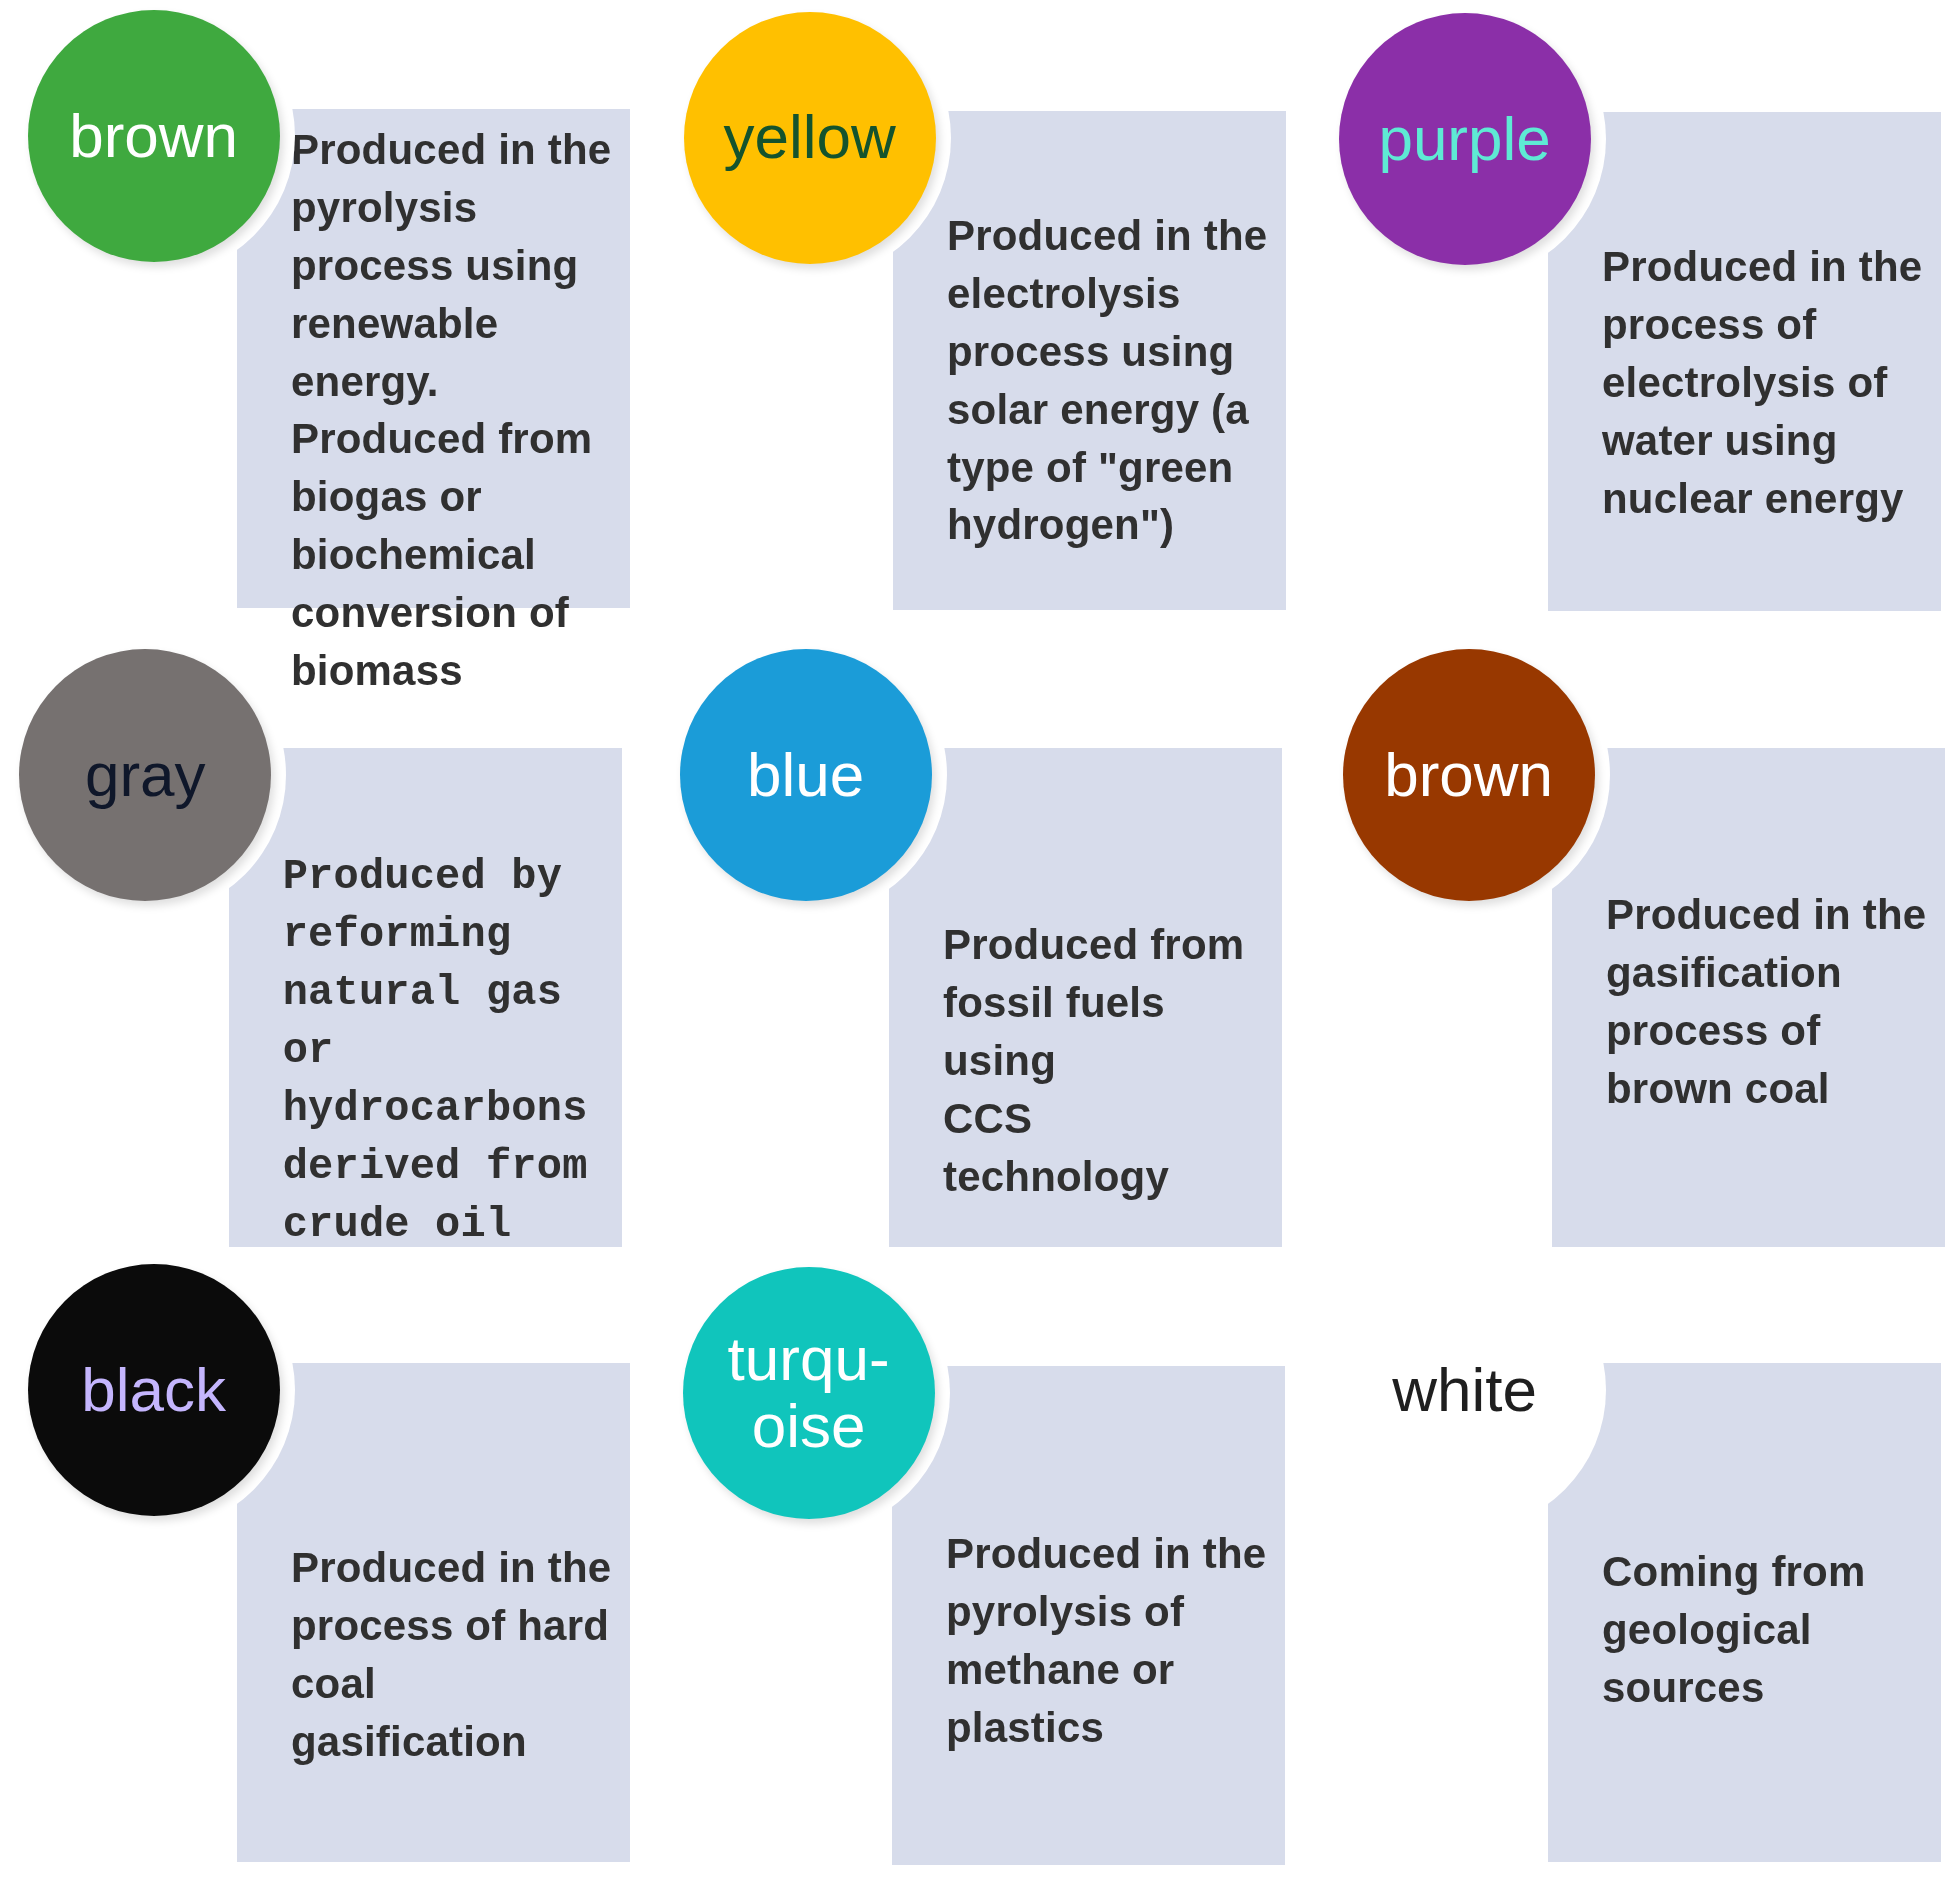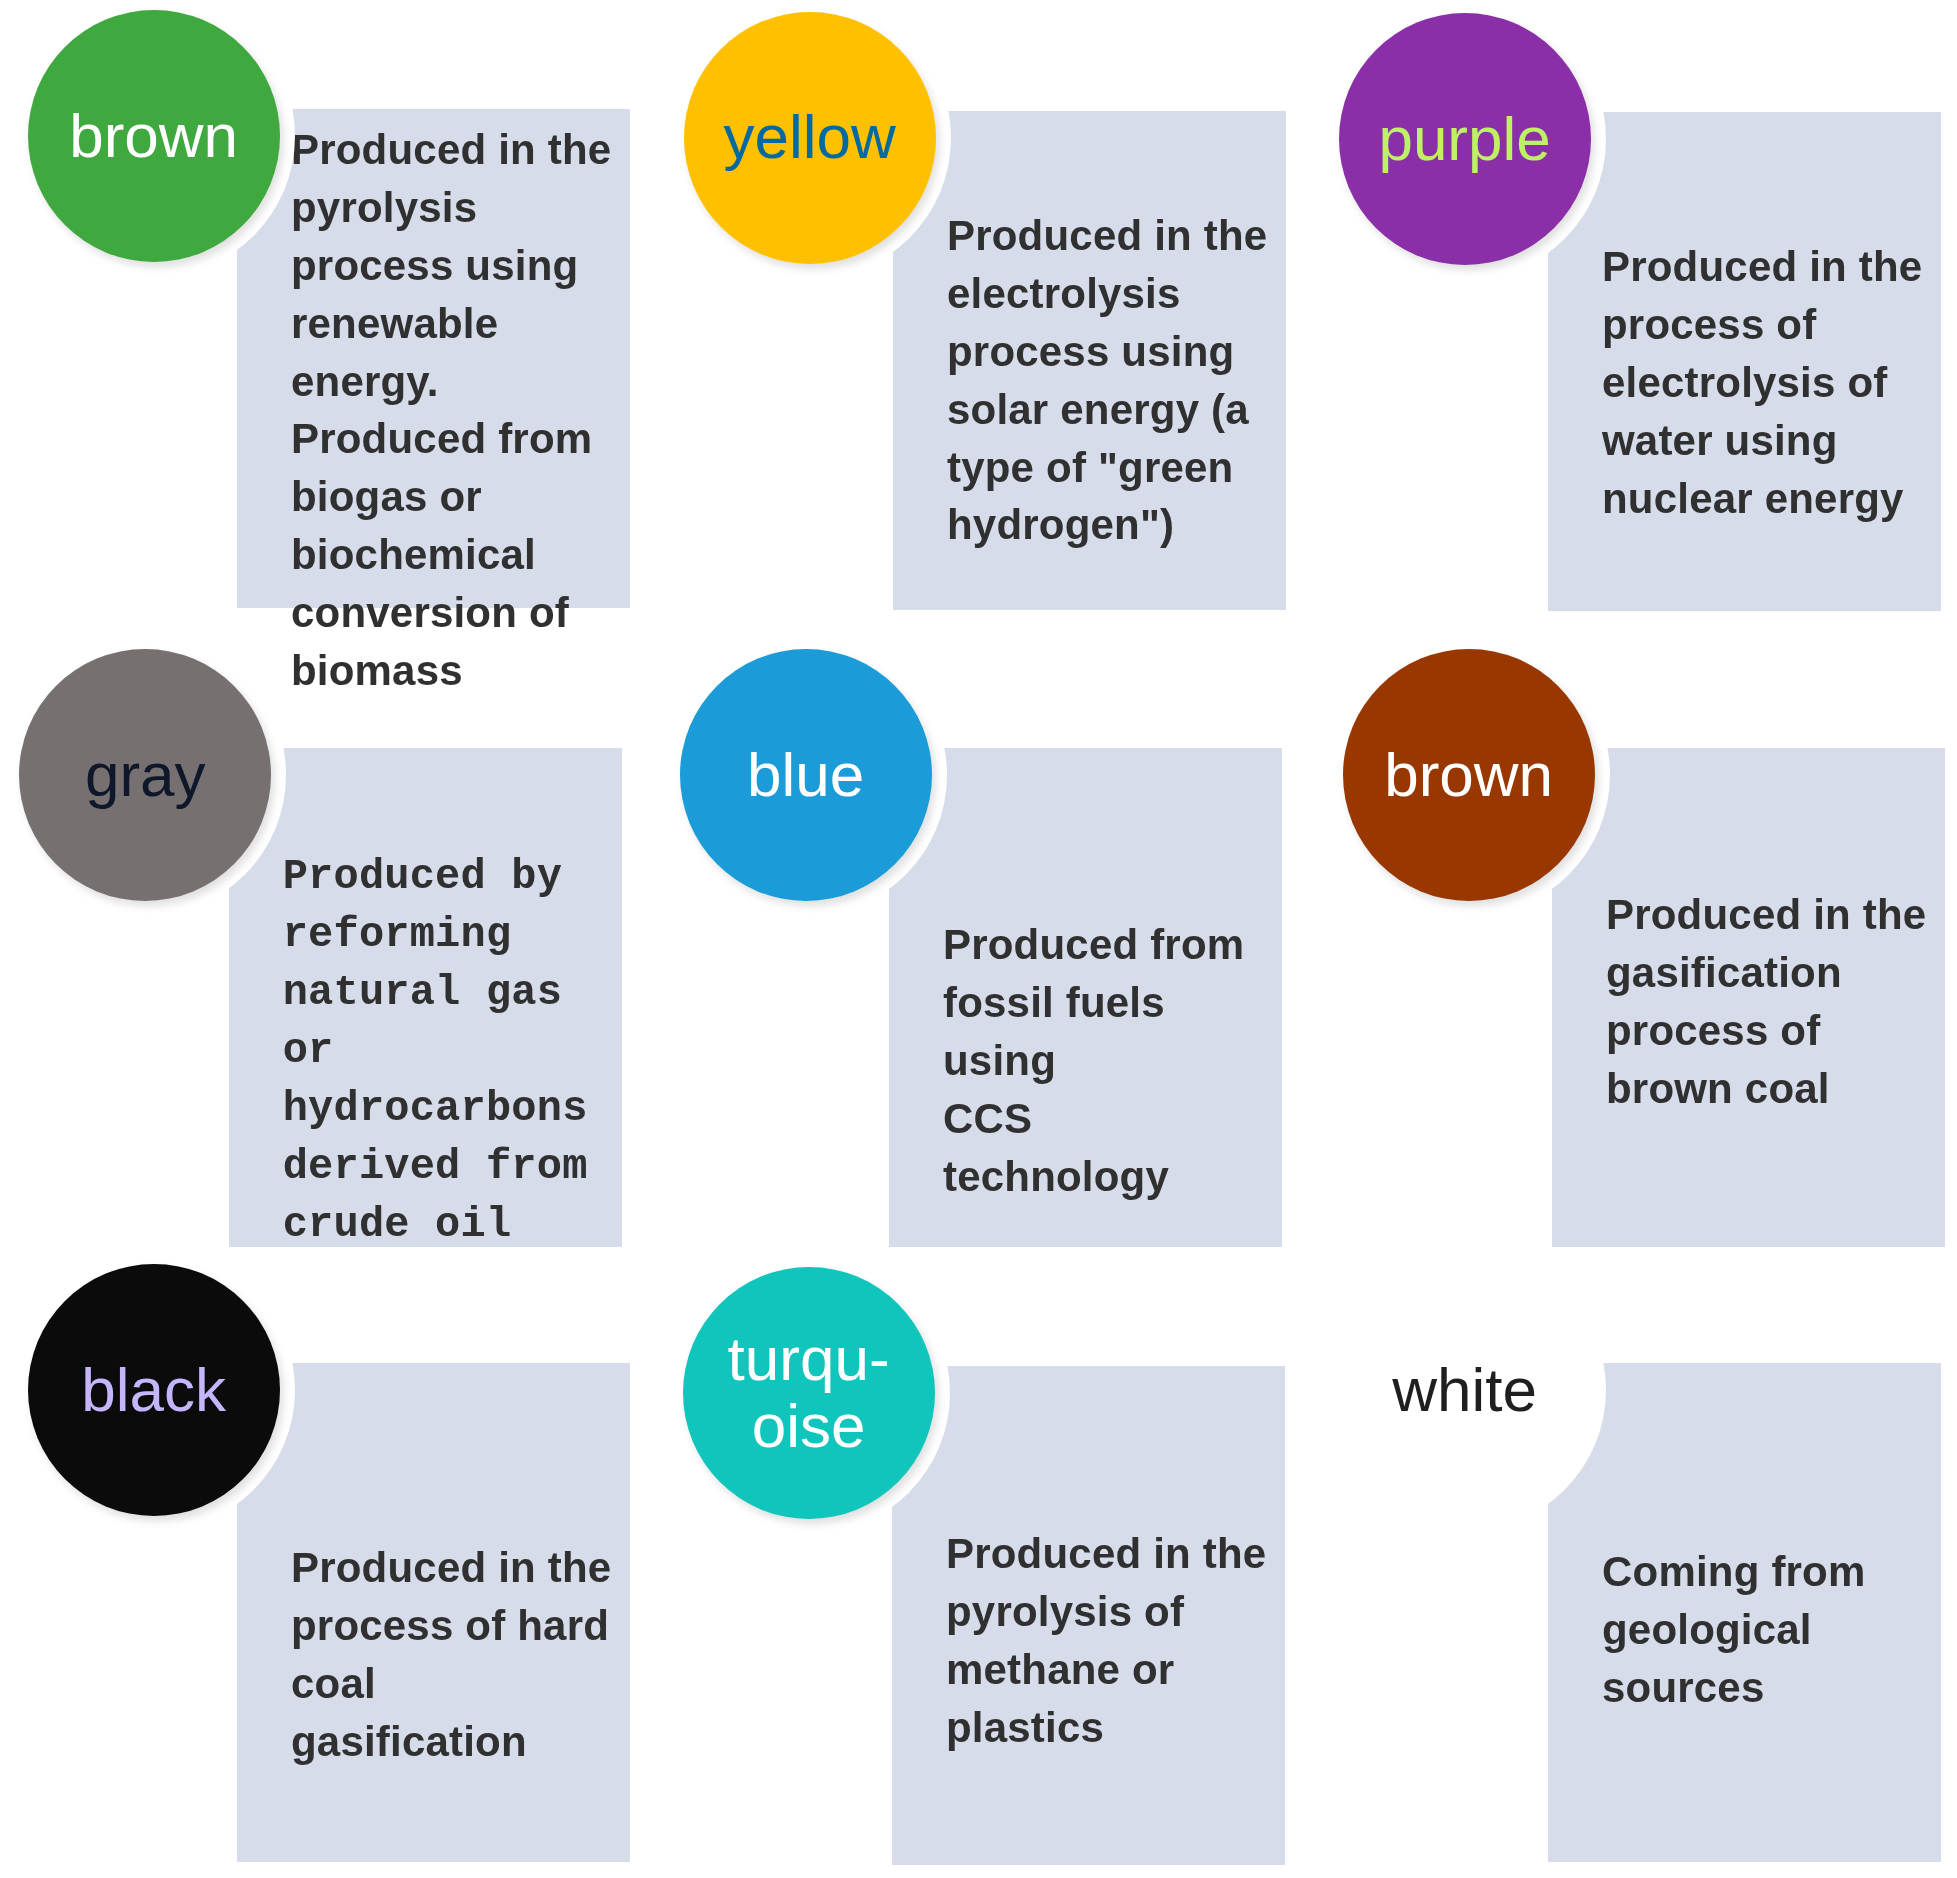--- a/index.html
+++ b/index.html
@@ -76,35 +76,35 @@
   <div class="box" style="background: rgb(215, 220, 235);">
     <div class="desc" style="color: rgb(48, 48, 48);">Produced in the
 electrolysis
 process using
 solar energy (a
 type of "green
 hydrogen")</div>
   </div>
   <div class="halo"></div>
   <div class="circle" style="background: rgb(255, 192, 0);">
-    <span style="color: #0369a1;">yellow</span>
+    <span style="color: #14532d;">yellow</span>
   </div>
 </div>
 
 <div class="cell" id="cell-purple">
   <div class="box" style="background: rgb(215, 220, 235);">
     <div class="desc" style="color: rgb(48, 48, 48);">Produced in the
 process of
 electrolysis of
 water using
 nuclear energy</div>
   </div>
   <div class="halo"></div>
   <div class="circle" style="background: rgb(139, 47, 168);">
-    <span style="color: #bef264;">purple</span>
+    <span style="color: #5eead4;">purple</span>
   </div>
 </div>
 
 <div class="cell" id="cell-gray">
   <div class="box" style="background: rgb(215, 220, 235);">
     <div class="desc" style="color: rgb(48, 48, 48); font-family: Liberation Mono, monospace;">Produced by
 reforming
 natural gas or
 hydrocarbons
 derived from

